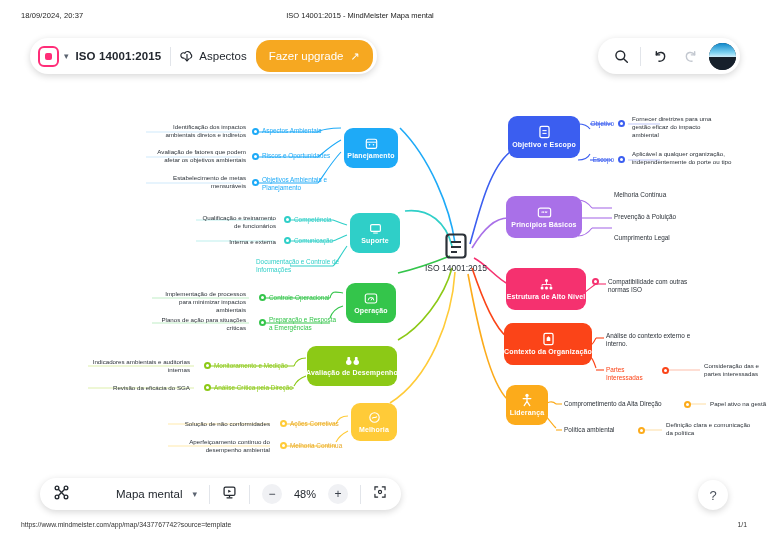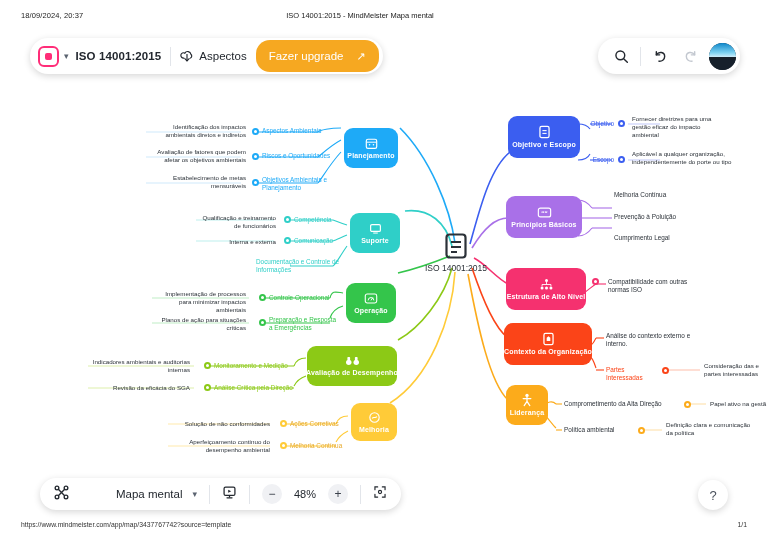--- a/index.html
+++ b/index.html
@@ -29,21 +29,21 @@
   }
   .map-badge { width:21px; height:21px; border-radius:6px; border:2.2px solid #ff2d78;
                display:flex; align-items:center; justify-content:center; margin-right:3px;}
   .map-badge .dot { width:7px; height:7px; border-radius:2px; background:#ff2d78; }
   .chev { font-size:9px; color:#5b6370; margin:0 7px 0 2px; }
   .tl-title { font-size:11.5px; font-weight:bold; color:#23282f; white-space:nowrap; letter-spacing:.1px;}
   .vsep { width:1px; height:19px; background:#e2e5ea; margin:0 9px; }
   .tl-export { display:flex; align-items:center; gap:5px; font-size:11.5px; color:#23282f; white-space:nowrap;}
   .btn-upgrade {
     margin-left:9px; height:28px; border-radius:14px; background:#f6a821;
-    color:#fff; font-size:11.5px; display:flex; align-items:center; gap:13px;
+    color:#fff; font-size:11.5px; display:flex; align-items:center; gap:7px;
     padding:16px 13px; white-space:nowrap;
   }
 
   
   .tr-pill {
     position:absolute; right:28px; top:38px; height:36px;
     background:#fff; border-radius:18px; display:flex; align-items:center;
     padding:0 4px 0 12px; box-shadow:0 2px 7px rgba(0,0,0,.16); gap:8px;
     z-index:40;
   }

